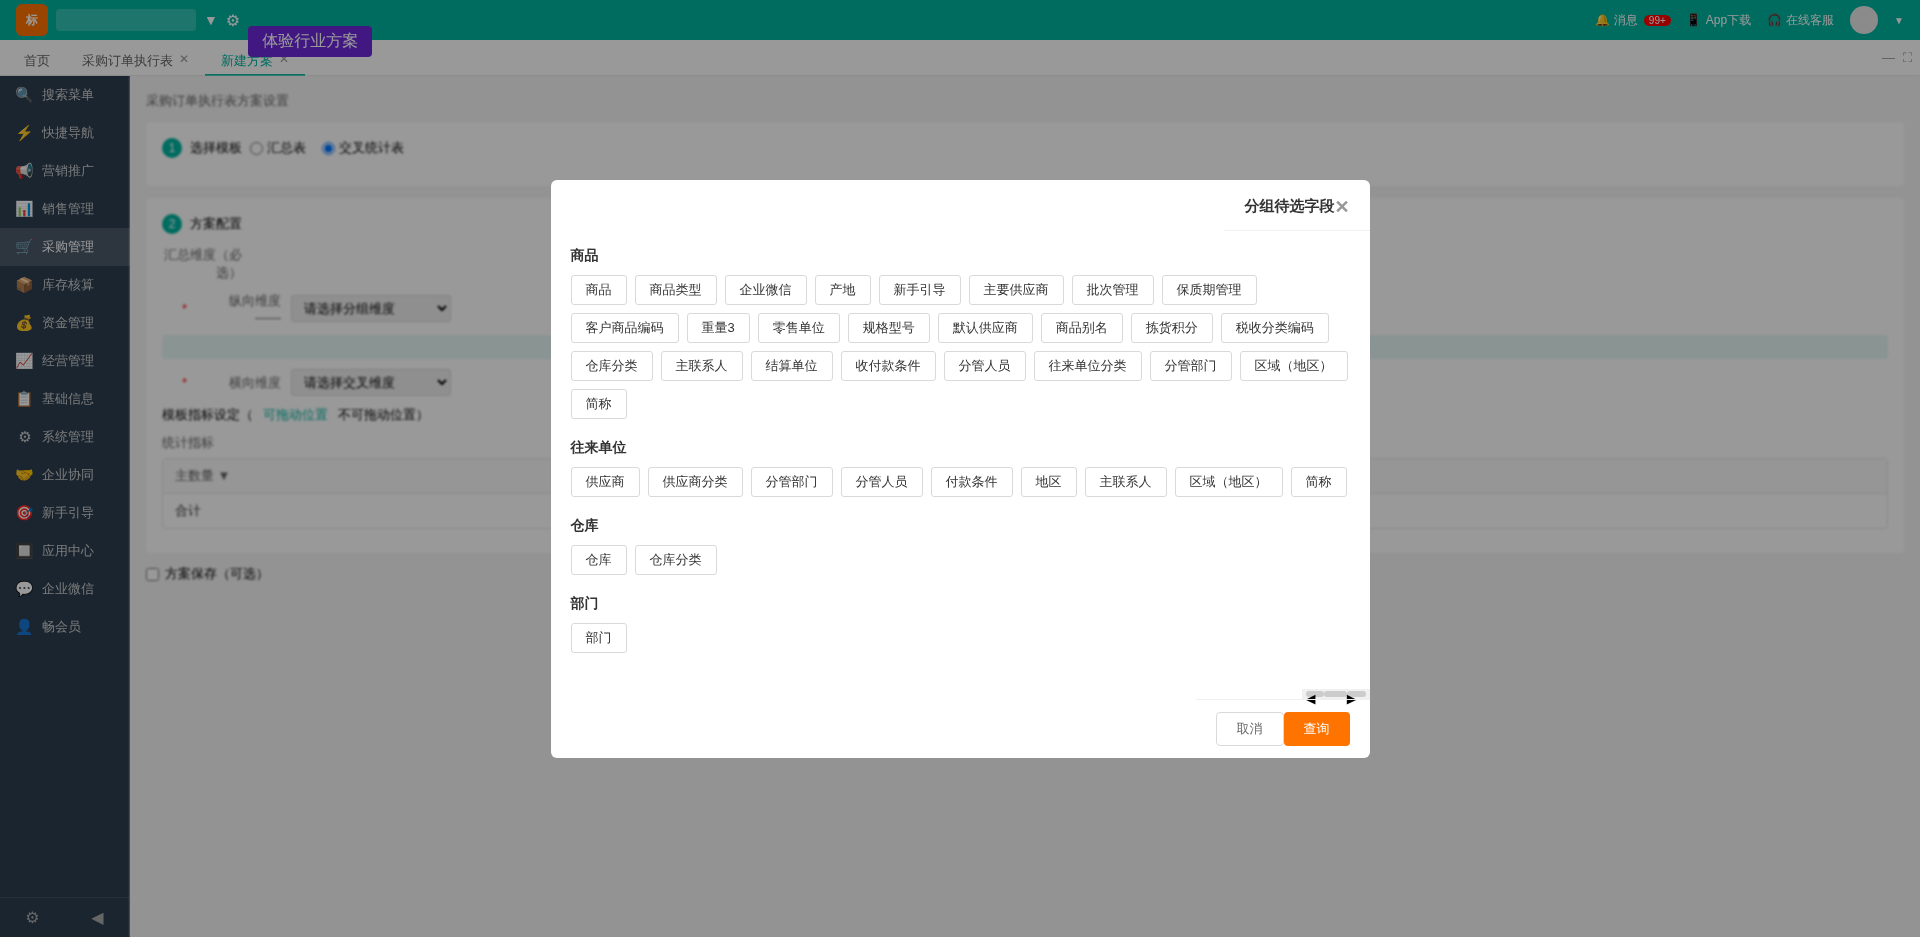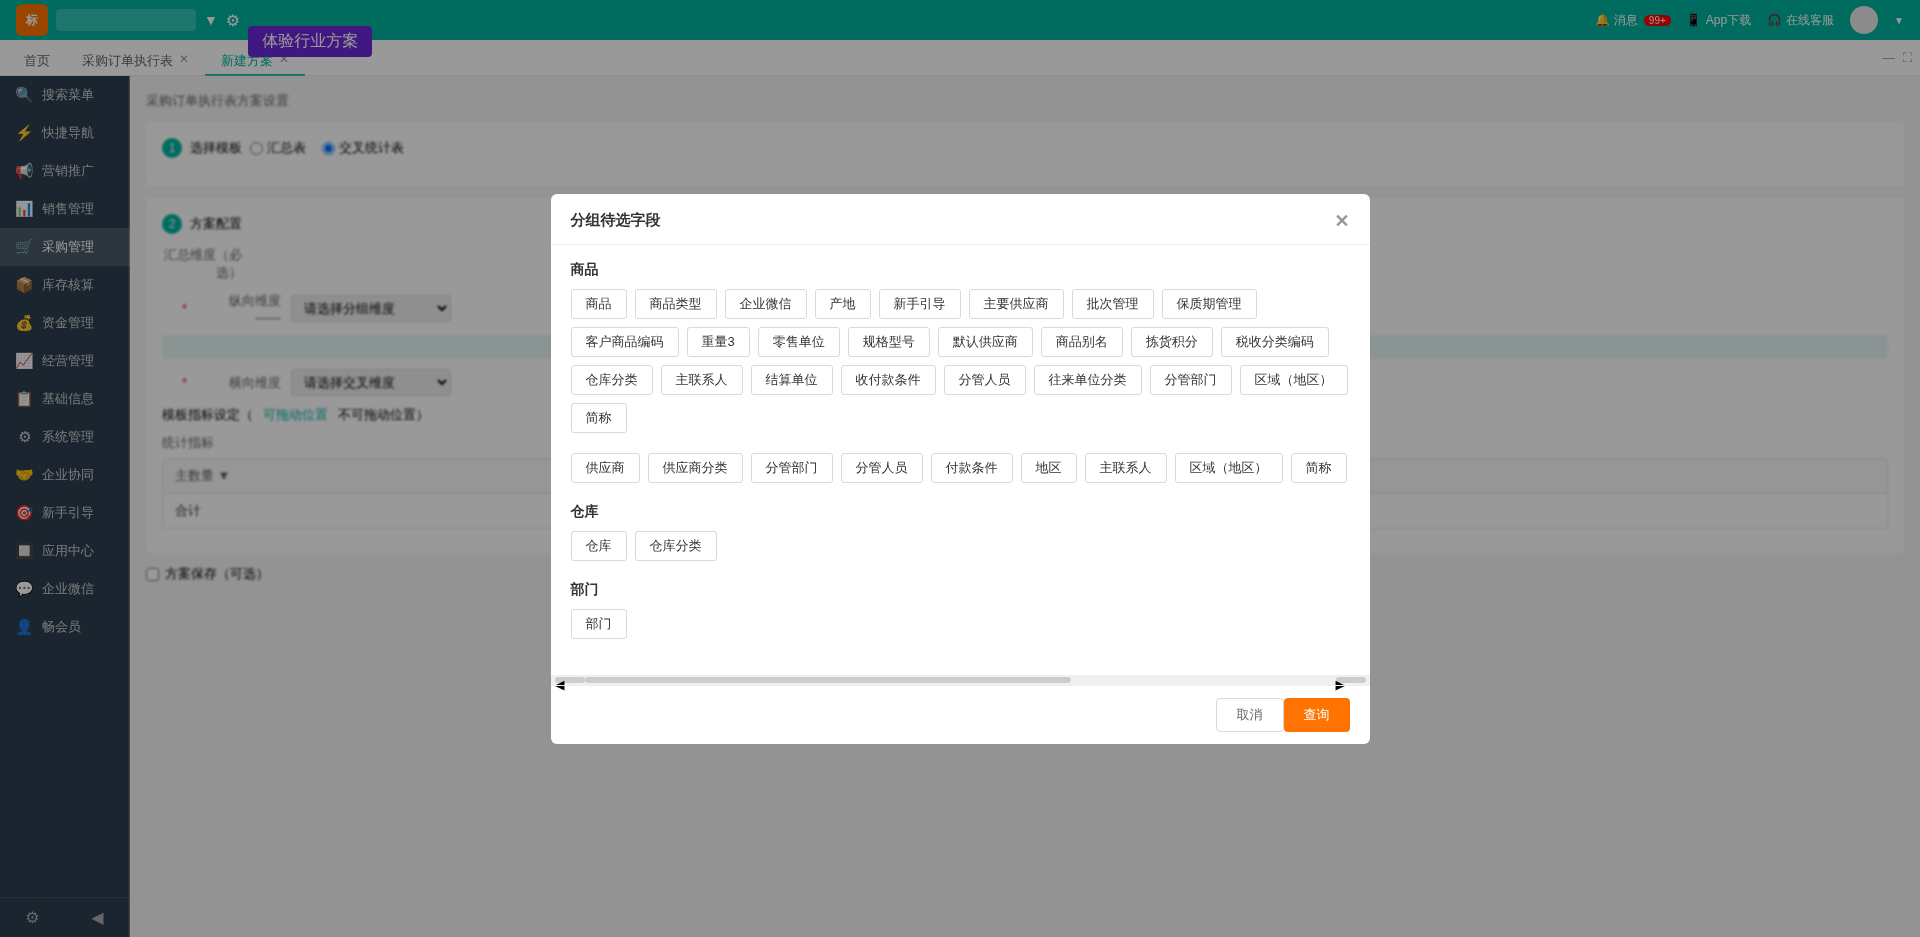--- a/index.html
+++ b/index.html
@@ -90,20 +90,21 @@
 
     
     .modal {
       background: #fff;
       width: 819px;
       max-height: 580px;
       border-radius: 6px;
       display: flex; flex-direction: column;
       position: relative;
       z-index: 101;
+      align-items: flex-end;
     }
     .modal-header {
       padding: 16px 20px 12px;
       border-bottom: 1px solid #f0f0f0;
       display: flex; align-items: center; justify-content: space-between;
       font-size: 15px; font-weight: 600; color: #333;
       flex-shrink: 0;
     }
     .modal-close { cursor: pointer; color: #999; font-size: 18px; }
     .modal-body {
@@ -392,20 +393,21 @@
           <div class="field-tag">收付款条件</div>
           <div class="field-tag">分管人员</div>
           <div class="field-tag">往来单位分类</div>
           <div class="field-tag">分管部门</div>
           <div class="field-tag">区域（地区）</div>
           <div class="field-tag">简称</div>
         </div>
       </div>
 
       <div class="field-section">
+        <div class="section-title">往来单位</div>
         <div class="field-tags">
           <div class="field-tag">供应商</div>
           <div class="field-tag">供应商分类</div>
           <div class="field-tag">分管部门</div>
           <div class="field-tag">分管人员</div>
           <div class="field-tag">付款条件</div>
           <div class="field-tag">地区</div>
           <div class="field-tag">主联系人</div>
           <div class="field-tag">区域（地区）</div>
           <div class="field-tag">简称</div>

